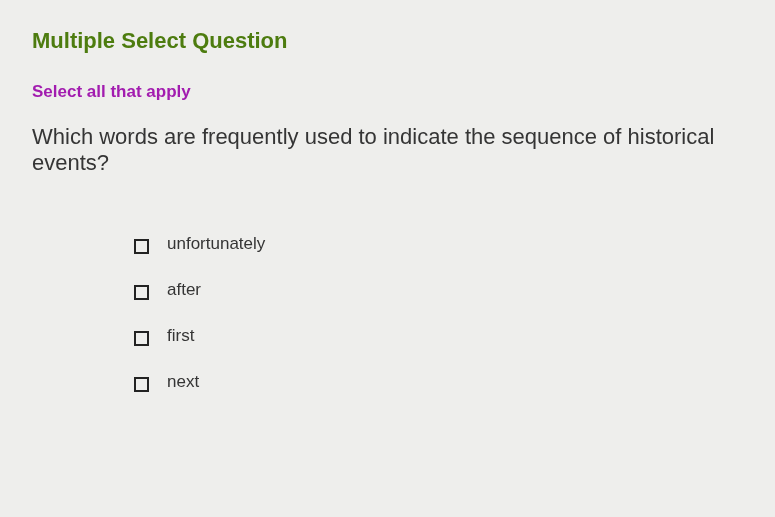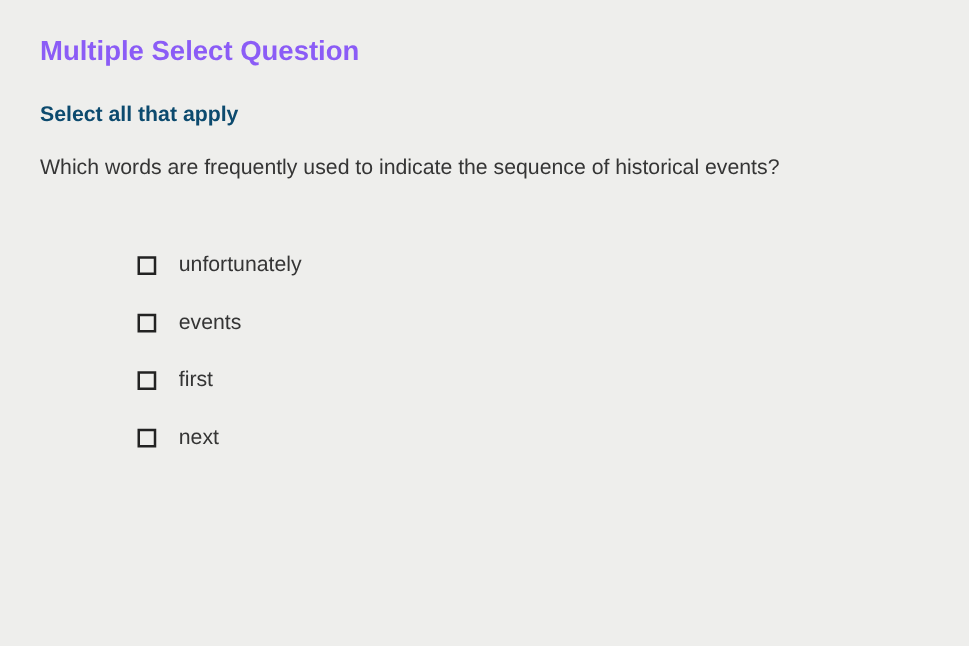--- a/index.html
+++ b/index.html
@@ -11,43 +11,44 @@
       font-family: -apple-system, BlinkMacSystemFont, "Segoe UI", Helvetica, Arial, sans-serif;
       background: #eeeeec;
       width: 775px;
       height: 517px;
       padding: 28px 32px;
       color: #2a2a2a;
     }
     .question-type {
       font-size: 22px;
       font-weight: 600;
-      color: #8b5cf6;
+      color: #4d7c0f;
       margin-bottom: 24px;
     }
     .instruction {
       font-size: 17px;
       font-weight: 600;
-      color: #0c4a6e;
+      color: #a21caf;
       margin-bottom: 22px;
       margin-top: 28px;
     }
     .question-text {
-      font-size: 17px;
+      font-size: 22px;
       font-weight: 400;
       color: #353535;
       margin-bottom: 58px;
     }
     .options {
       padding-left: 78px;
     }
     .option-row {
       display: flex;
-      align-items: center;
+      align-items: flex-end;
       margin-bottom: 26px;
+      margin-left: 24px;
     }
     .checkbox {
       width: 15px;
       height: 15px;
       border: 2px solid #222;
       background: transparent;
       margin-right: 18px;
       flex-shrink: 0;
       cursor: pointer;
     }
@@ -64,21 +65,21 @@
 <div class="instruction">Select all that apply</div>
 <div class="question-text">Which words are frequently used to indicate the sequence of historical events?</div>
 
 <div class="options">
   <div class="option-row">
     <div class="checkbox"></div>
     <span class="option-label">unfortunately</span>
   </div>
   <div class="option-row">
     <div class="checkbox"></div>
-    <span class="option-label">events</span>
+    <span class="option-label">after</span>
   </div>
   <div class="option-row">
     <div class="checkbox"></div>
     <span class="option-label">first</span>
   </div>
   <div class="option-row">
     <div class="checkbox"></div>
     <span class="option-label">next</span>
   </div>
 </div>

